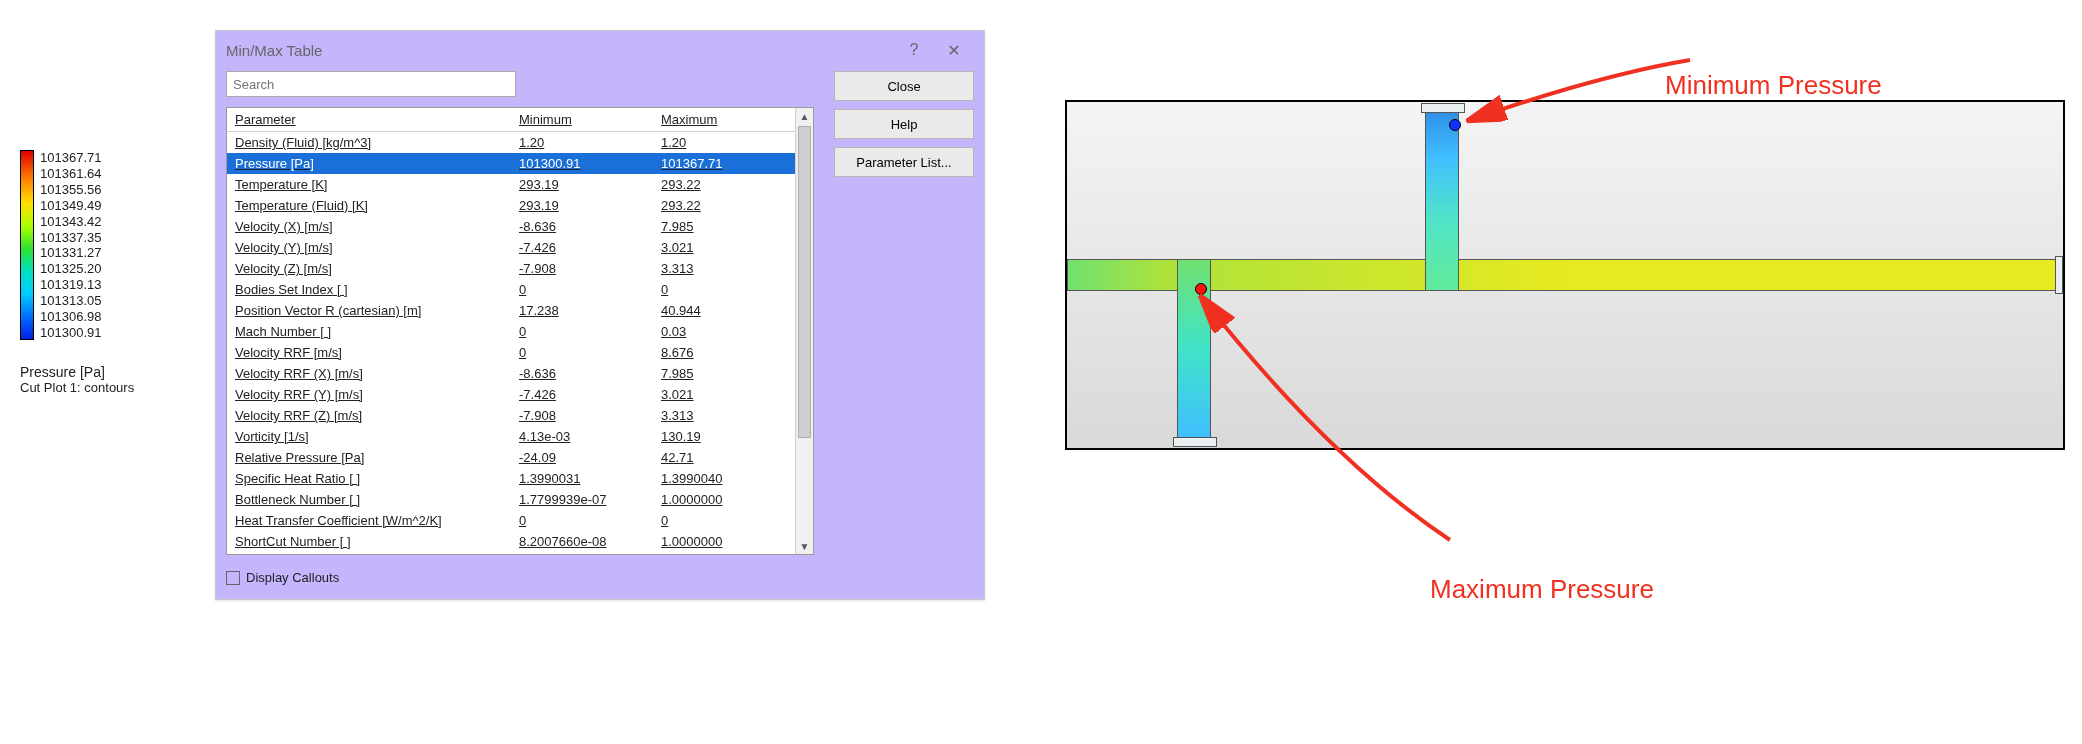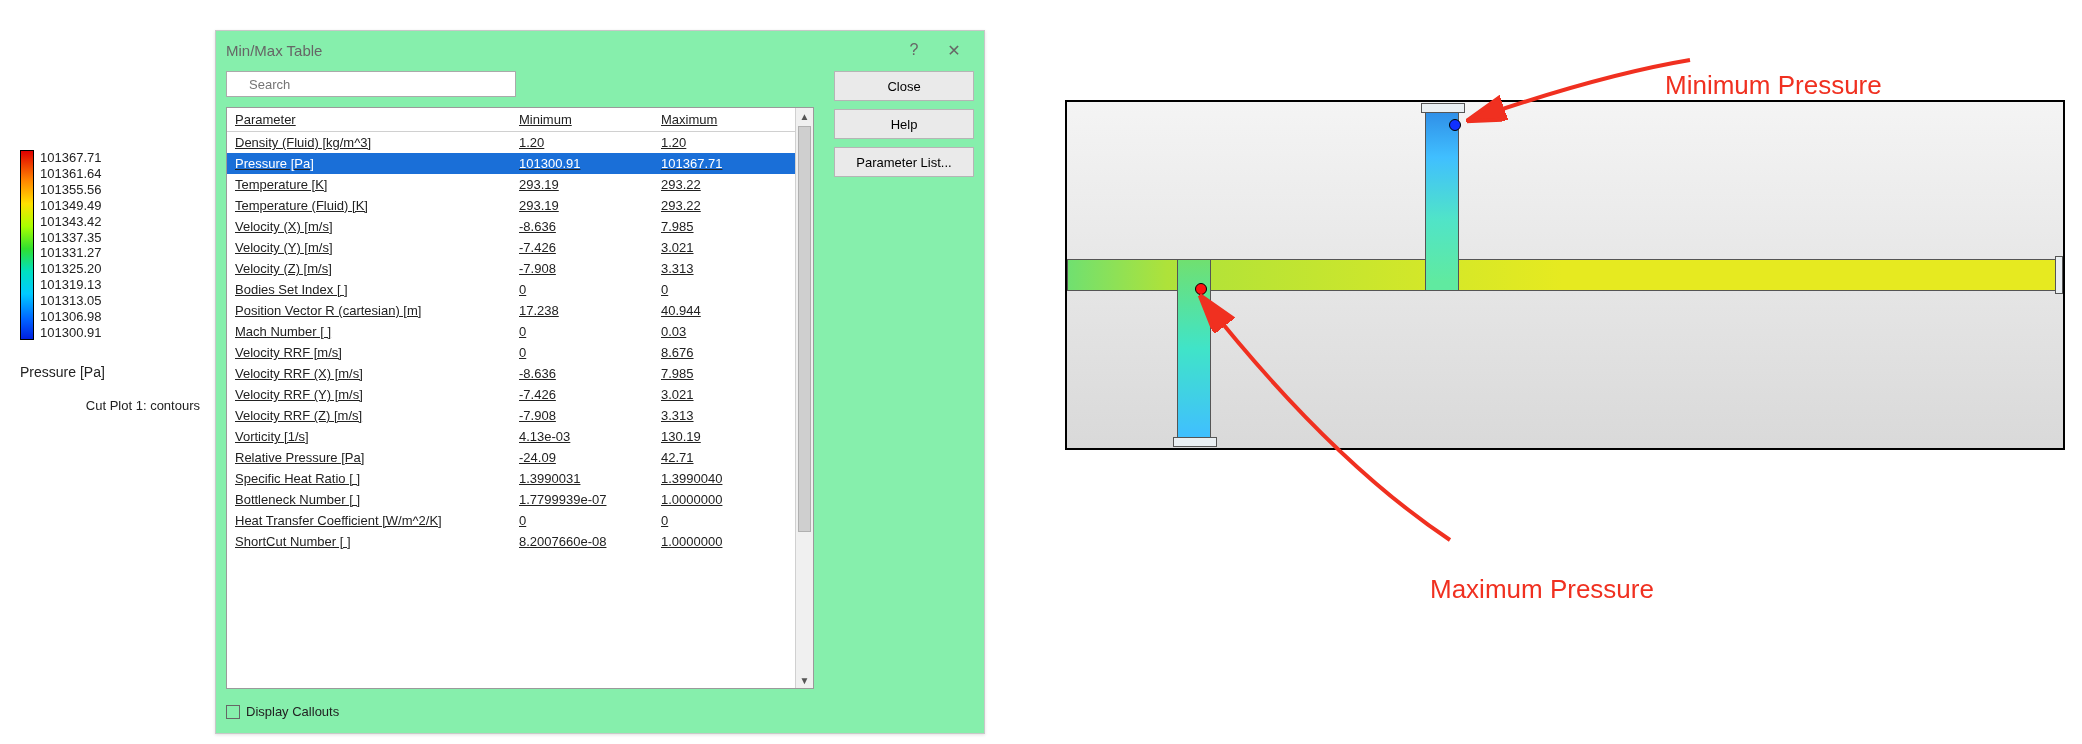--- a/index.html
+++ b/index.html
@@ -39,31 +39,31 @@
   }
   .legend-ticks {
     margin-left: 6px;
     display: flex;
     flex-direction: column;
     justify-content: space-between;
     height: 190px;
     font-size: 13px;
   }
   .legend-caption { margin-top: 24px; font-size: 14px; }
-  .legend-sub { margin-top: 18px; font-size: 13px; text-align: right; }
+  .legend-sub { font-size: 13px; }
 
   
   .dialog {
     position: absolute;
     left: 215px;
     top: 30px;
     width: 770px;
-    height: 704px;
+    height: 570px;
     border: 1px solid #c8c8c8;
-    background: #86efac;
+    background: #c4b5fd;
     box-shadow: 0 1px 3px rgba(0,0,0,.12);
   }
   .dlg-titlebar {
     height: 38px;
     display: flex;
     align-items: center;
     padding: 0 10px;
     color: #666;
     font-size: 15px;
   }
@@ -73,21 +73,21 @@
     display: flex; align-items: center; justify-content: center;
     color: #666; font-size: 16px;
   }
   .dlg-body {
     position: absolute;
     left: 10px; right: 10px; top: 40px; bottom: 10px;
   }
   .search {
     width: 290px; height: 26px;
     border: 1px solid #aaa;
-    padding: 2px 22px;
+    padding: 2px 6px;
     font-size: 13px;
     background: #fff;
   }
   .right-btns {
     position: absolute;
     right: 0px; top: 0px;
     width: 140px;
     display: flex; flex-direction: column; gap: 8px;
   }
   .winbtn {

